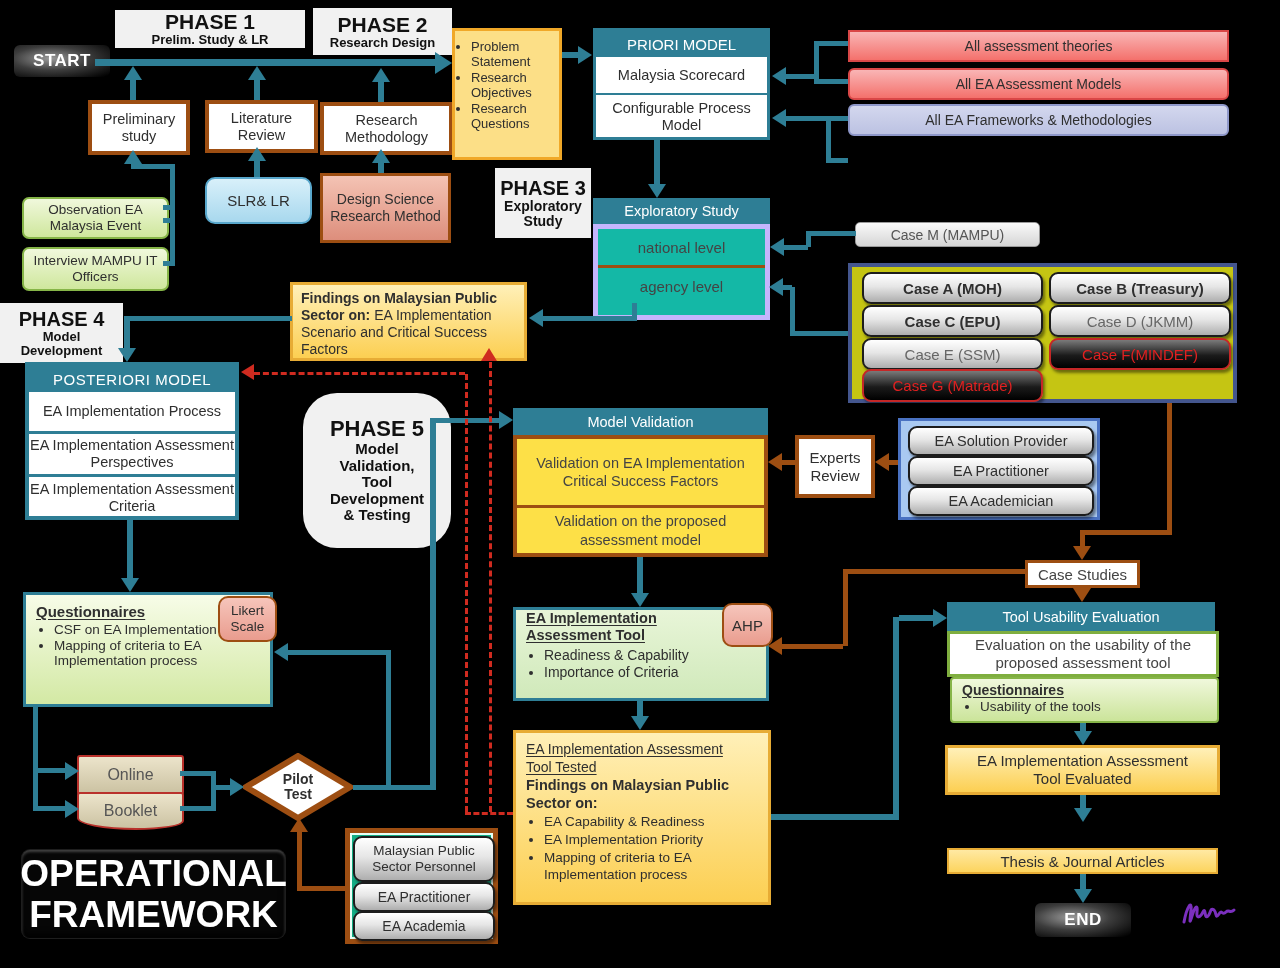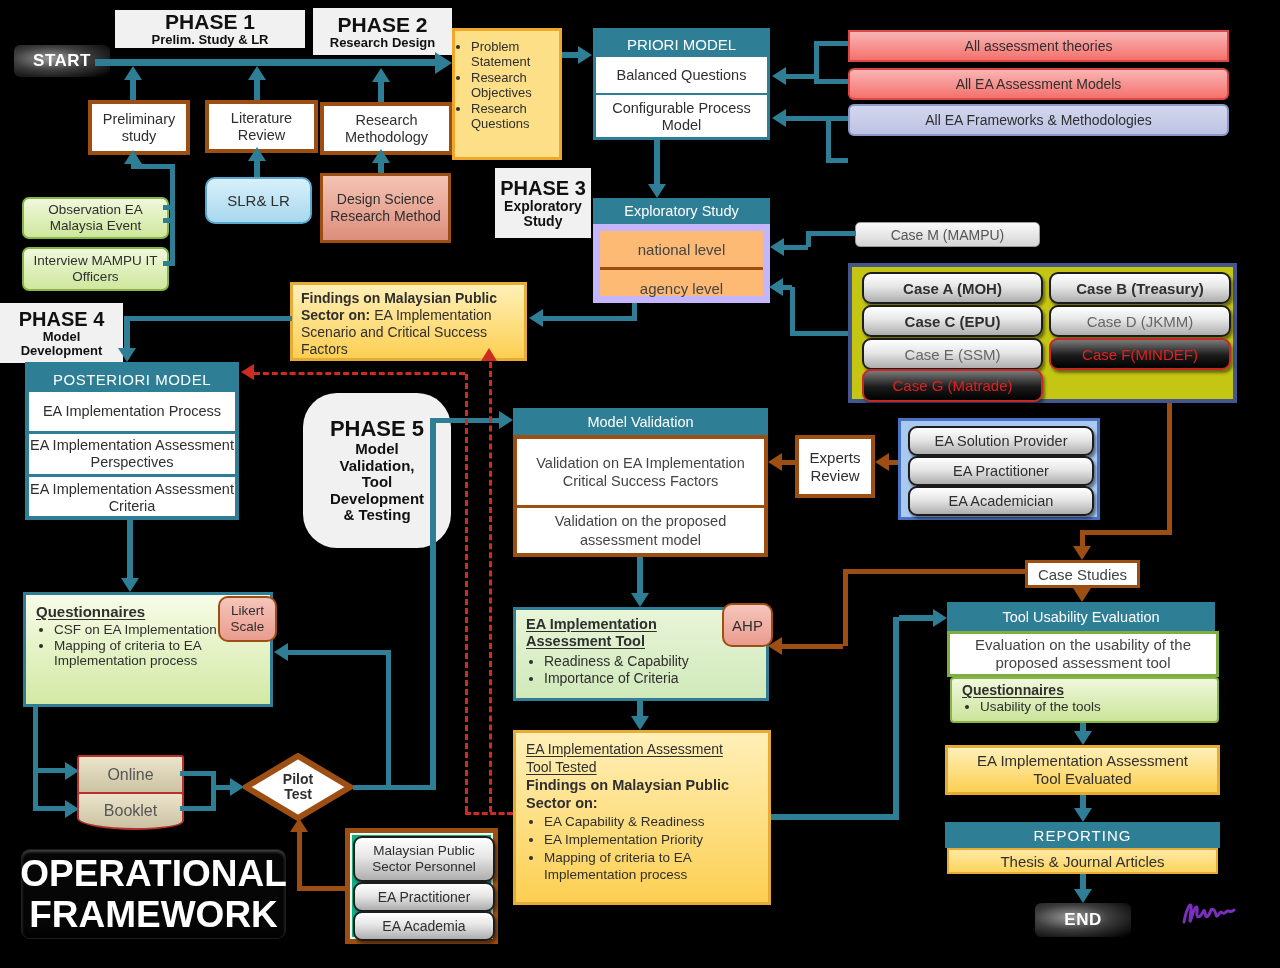--- a/index.html
+++ b/index.html
@@ -110,41 +110,41 @@
       <li>Research Objectives</li>
       <li>Research Questions</li>
     </ul>
   </div>
 
   <div class="abs" style="left:593px;top:28px;width:177px;height:112px;border:3px solid #2e7e95;background:#fff;box-sizing:border-box">
     <div class="c tealhdr" style="height:26px;font-size:15px">
       <span>PRIORI MODEL</span>
       </div>
     <div class="c" style="height:36px;border-bottom:2px solid #2e7e95;font-size:14.5px">
-      <span>Balanced Questions</span>
+      <span>Malaysia Scorecard</span>
       </div>
     <div class="c" style="height:44px;font-size:14.5px;line-height:1.15">
       <span>Configurable Process Model</span>
       </div>
   </div>
 
   <div class="abs c" style="left:848px;top:30px;width:377px;height:28px;background:linear-gradient(180deg,#f9b5b5,#f4716c);border:2px solid #d94747;border-radius:0;font-size:14px">
     <span>All assessment theories</span>
     </div>
   <div class="abs c" style="left:848px;top:68px;width:377px;height:28px;background:linear-gradient(180deg,#f9b5b5,#f4716c);border:2px solid #d94747;border-radius:6px;font-size:14px">
     <span>All EA Assessment Models</span>
     </div>
   <div class="abs c" style="left:848px;top:104px;width:377px;height:28px;background:linear-gradient(180deg,#d3d7ee,#bcc2e2);border:2px solid #8e97c9;border-radius:6px;font-size:14px">
     <span>All EA Frameworks &amp; Methodologies</span>
     </div>
 
   <div class="abs c tealhdr" style="left:593px;top:198px;width:177px;height:26px;font-size:14.5px">
     <span>Exploratory Study</span>
     </div>
-  <div class="abs" style="left:593px;top:224px;width:177px;height:79px;border:7px solid #c4b5fd;background:#fdba74;box-sizing:border-box">
+  <div class="abs" style="left:593px;top:224px;width:177px;height:96px;border:5px solid #c4b5fd;background:#14b8a6;box-sizing:border-box">
     <div class="c" style="height:36px;border-bottom:3px solid #9d4e12;font-size:15px;color:#444">
       <span>national level</span>
       </div>
     <div class="c" style="height:37px;font-size:15px;color:#444">
       <span>agency level</span>
       </div>
   </div>
 
   <div class="abs c" style="left:855px;top:222px;width:183px;height:23px;background:linear-gradient(180deg,#fafafa,#d5d5d5);border:1.5px solid #9a9a9a;border-radius:5px;font-size:14px;color:#555">
     <span>Case M (MAMPU)</span>
@@ -189,21 +189,21 @@
     <div class="c" style="height:39px;border-bottom:3px solid #2e7e95;font-size:14.5px;line-height:1.15">
       <span>EA Implementation Process</span>
       </div>
     <div class="c" style="height:40px;border-bottom:3px solid #2e7e95;font-size:14.5px;line-height:1.15">
       <span>EA Implementation Assessment Perspectives</span>
       </div>
     <div class="c" style="height:41px;font-size:14.5px;line-height:1.15">
       <span>EA Implementation Assessment Criteria</span>
       </div>
   </div>
-  <div class="abs" style="left:513px;top:435px;width:255px;height:122px;border:4px solid #9d4e12;background:#ffffff;box-sizing:border-box">
+  <div class="abs" style="left:513px;top:435px;width:255px;height:122px;border:4px solid #9d4e12;background:#fde047;box-sizing:border-box">
     <div class="c" style="height:66px;border-bottom:3px solid #9d4e12;font-size:14.5px;line-height:1.25;color:#444">
       <span style="width:220px">Validation on EA Implementation Critical Success Factors</span>
       </div>
     <div class="c" style="height:45px;font-size:14.5px;line-height:1.25;color:#444">
       <span style="width:220px">Validation on the proposed assessment model</span>
       </div>
   </div>
 
   <div class="abs c" style="left:795px;top:435px;width:80px;height:63px;background:#fff;border:4px solid #9d4e12;font-size:15px;line-height:1.2;box-sizing:border-box">
     <span>Experts Review</span>
@@ -227,21 +227,21 @@
     <div class="u" style="font-weight:bold;font-size:15px">Questionnaires</div>
     <ul class="blt">
       <li>CSF on EA Implementation</li>
       <li>Mapping of criteria to EA Implementation process</li>
     </ul>
   </div>
   <div class="abs c salmon" style="left:218px;top:596px;width:55px;height:42px;font-size:13.5px;line-height:1.15;border-width:2.5px">
     <span>Likert Scale</span>
     </div>
 
-  <div class="abs" style="left:513px;top:607px;width:256px;height:94px;background:linear-gradient(180deg,#e8f5d8,#d0e9ba);border:3px solid #2e7e95;box-sizing:border-box;padding:6px 10px;font-size:14px">
+  <div class="abs" style="left:513px;top:607px;width:256px;height:94px;background:linear-gradient(180deg,#e8f5d8,#d0e9ba);border:3px solid #2e7e95;box-sizing:border-box;padding:0 10px;font-size:14px">
     <div class="u" style="font-weight:bold;font-size:14.5px;width:190px;line-height:1.2">EA Implementation Assessment Tool</div>
     <ul class="blt">
       <li>Readiness &amp; Capability</li>
       <li>Importance of Criteria</li>
     </ul>
   </div>
   <div class="abs c salmon" style="left:722px;top:603px;width:47px;height:40px;font-size:15px;border-width:2.5px">
     <span>AHP</span>
     </div>
 
@@ -293,23 +293,20 @@
     <div class="u" style="font-weight:bold;font-size:14px">Questionnaires</div>
     <ul class="blt" style="margin-top:0">
       <li>Usability of the tools</li>
     </ul>
   </div>
 
   <div class="abs c yellowg" style="left:945px;top:745px;width:275px;height:50px;font-size:15px;line-height:1.2;box-sizing:border-box">
     <span style="width:230px">EA Implementation Assessment Tool Evaluated</span>
     </div>
 
-  <div class="abs c tealhdr" style="left:945px;top:822px;width:275px;height:26px;font-size:15px;letter-spacing:1px">
-    <span>REPORTING</span>
-    </div>
   <div class="abs col" style="left:22px;top:850px;width:263px;height:88px;background:#060606;border-radius:8px;color:#fff;font-weight:bold;font-size:37px;line-height:1.12;box-shadow:inset 0 2px 3px rgba(255,255,255,.25), inset 0 -4px 6px rgba(0,0,0,.9), 0 0 0 1px #1e1e1e">
     <span>OPERATIONAL</span>
     <span>FRAMEWORK</span>
   </div>
 
   <div class="abs c" style="left:947px;top:848px;width:271px;height:26px;background:linear-gradient(180deg,#ffe9a3,#fcd45e);border:2px solid #e7ac35;font-size:15px;box-sizing:border-box">
     <span>Thesis &amp; Journal Articles</span>
     </div>
 
   <div class="abs" style="left:1178px;top:892px;width:64px;height:44px">

